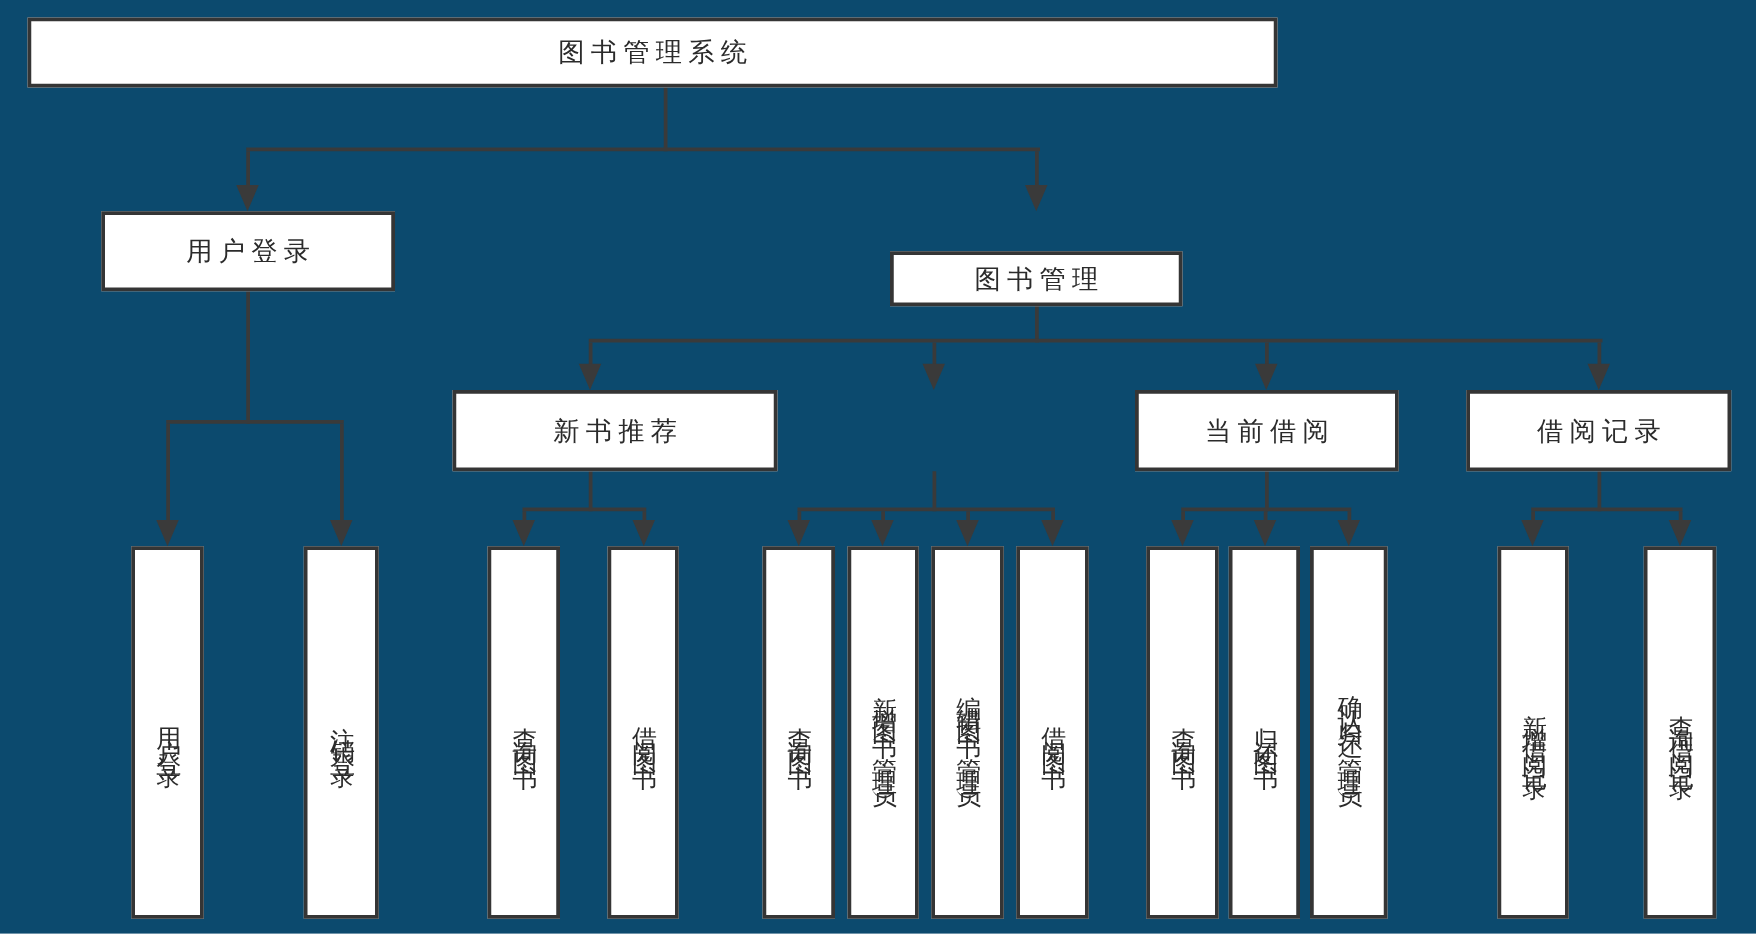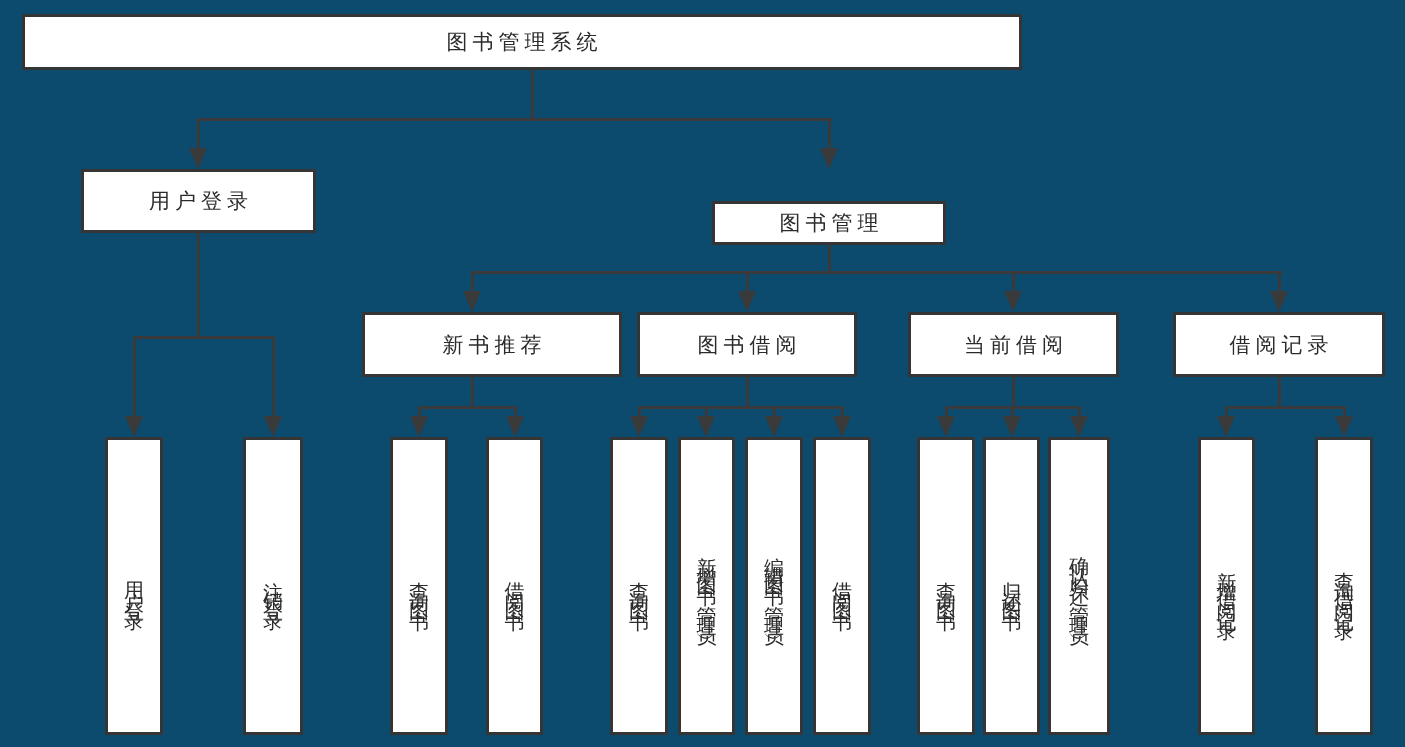--- a/index.html
+++ b/index.html
@@ -132,23 +132,20 @@
   <div class="node" style="left:81px;top:169px;width:235px;height:64px;">
     <span class="h-label">用户登录</span>
   </div>
   <div class="node" style="left:712px;top:169px;width:234px;height:44px;margin-top:32px;">
     <span class="h-label">图书管理</span>
   </div>
 
   <div class="node" style="left:362px;top:312px;width:260px;height:65px;">
     <span class="h-label">新书推荐</span>
   </div>
-  <div class="node" style="left:637px;top:312px;width:220px;height:65px;">
-    <span class="h-label">图书借阅</span>
-  </div>
   <div class="node" style="left:1173px;top:312px;width:212px;height:65px;">
     <span class="h-label">借阅记录</span>
   </div>
   <div class="node" style="left:908px;top:312px;width:211px;height:65px;">
     <span class="h-label">当前借阅</span>
   </div>
 
   <div class="node" style="left:105px;top:437px;width:58px;height:298px;">
     <span class="v-label">用户登录</span>
   </div>

